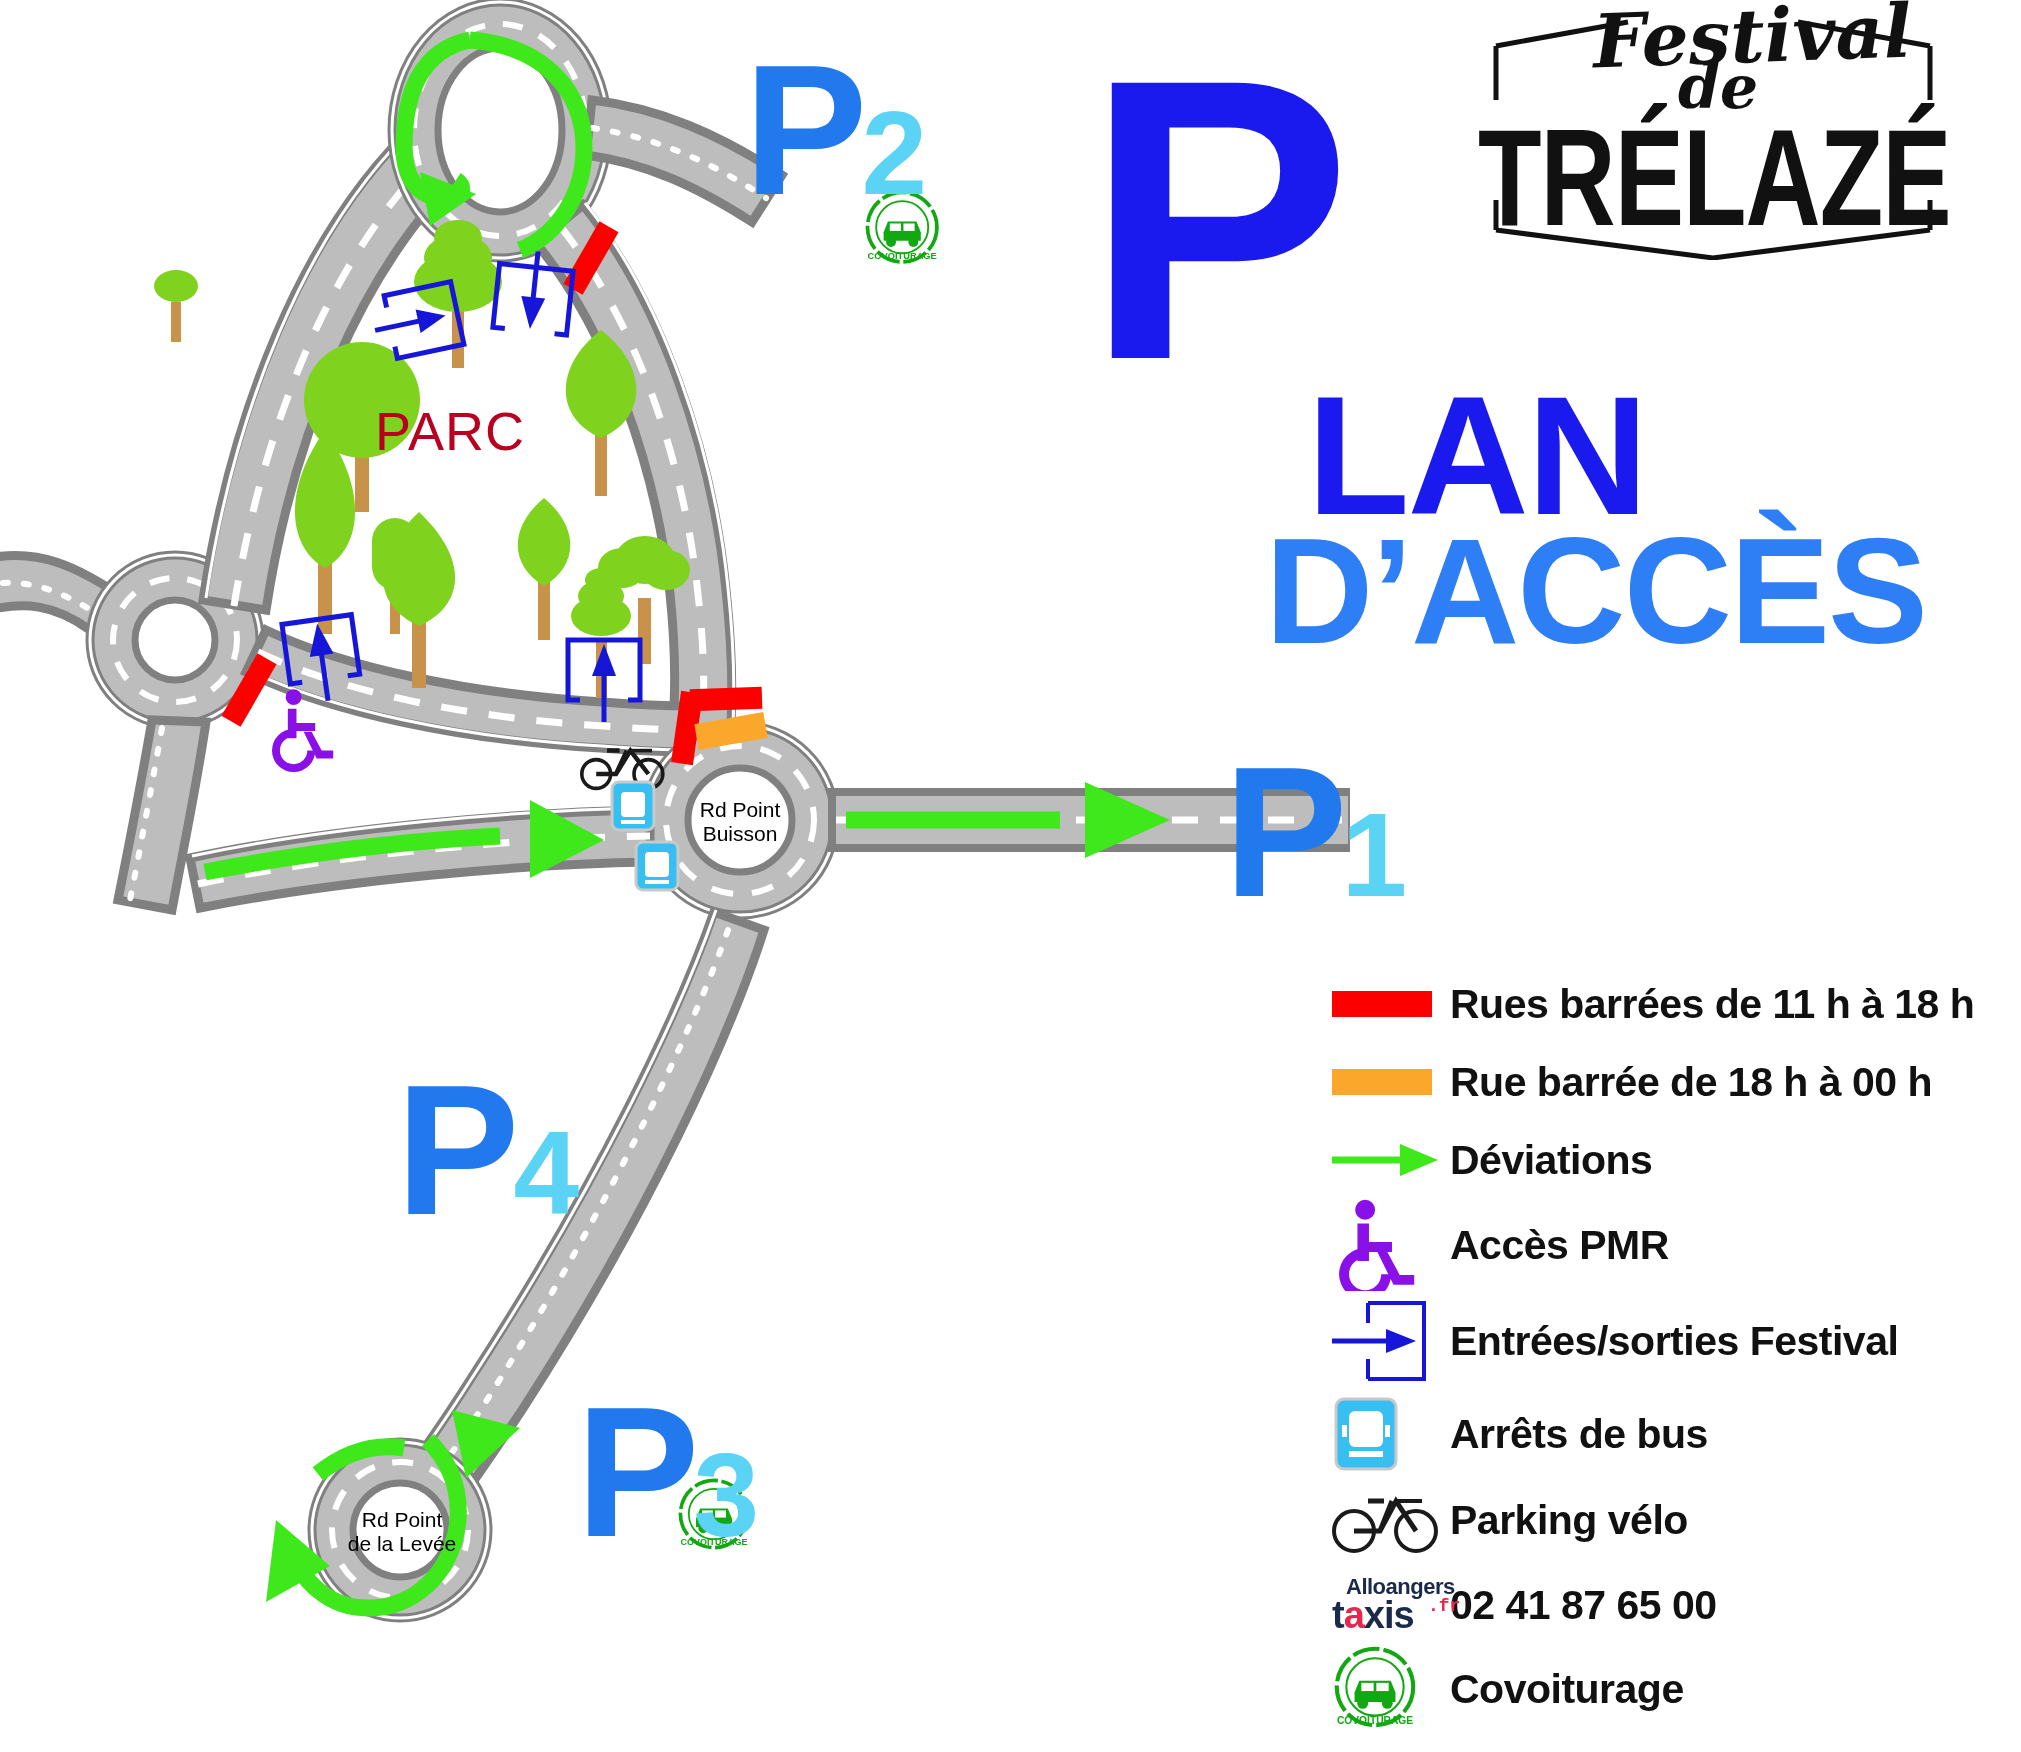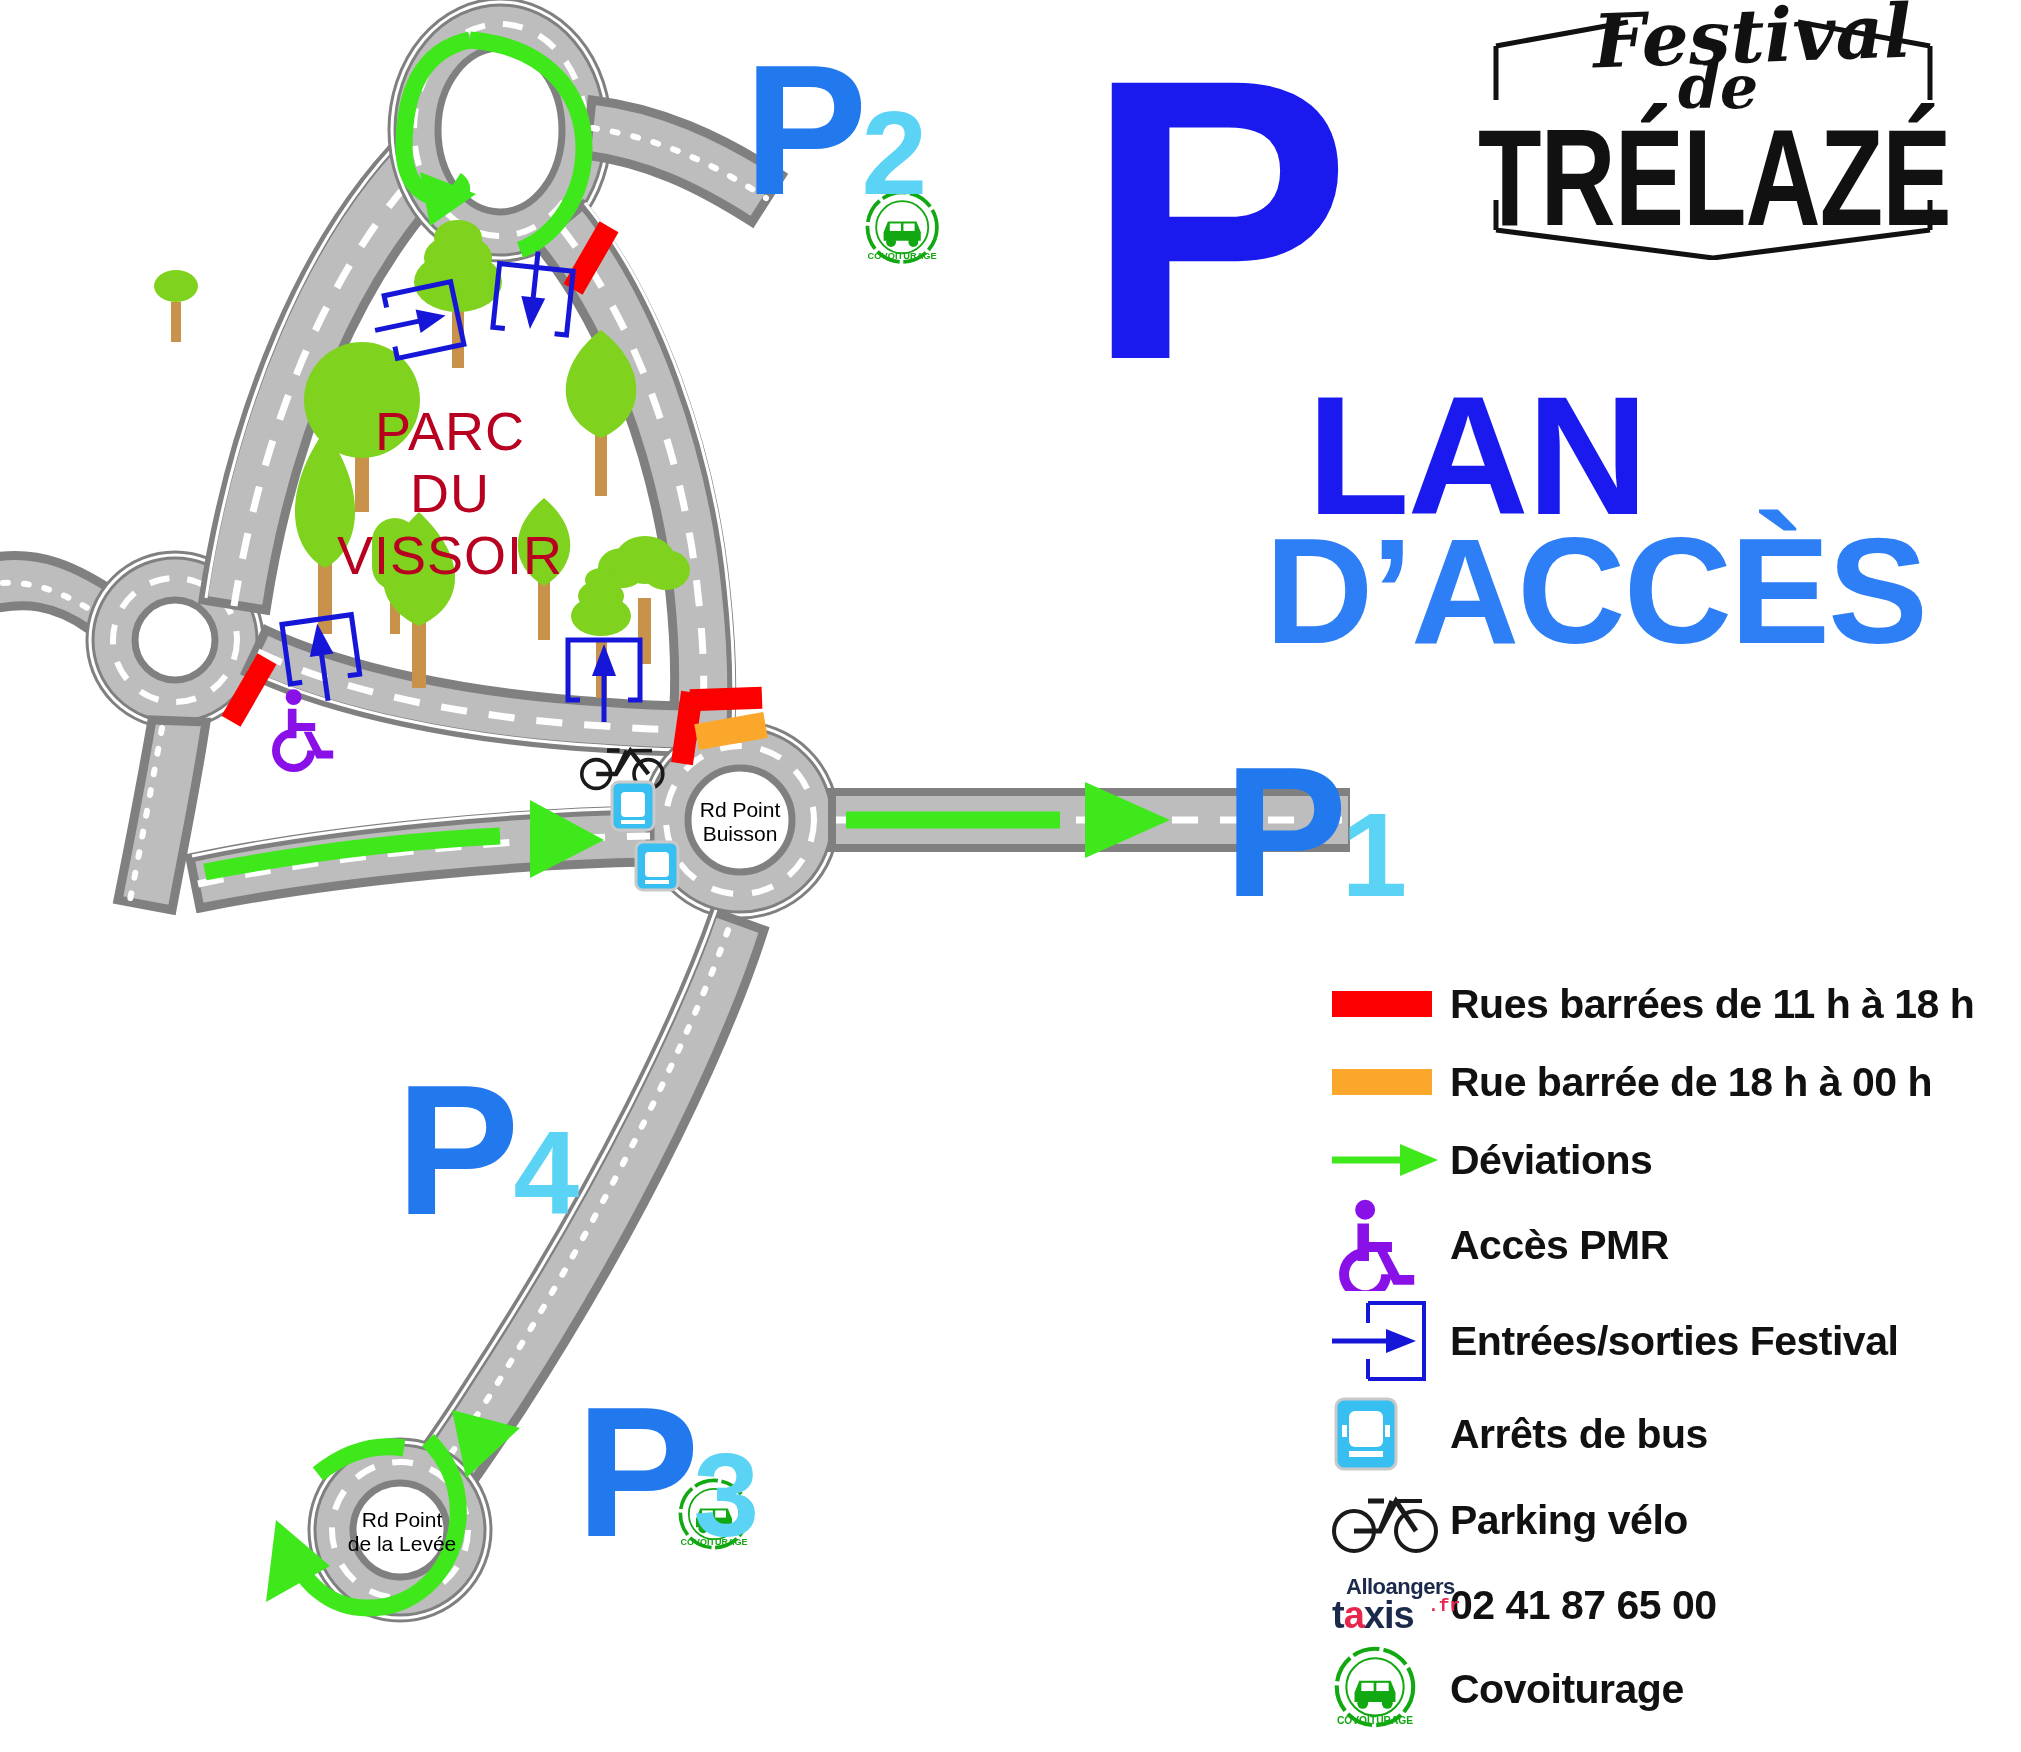--- a/index.html
+++ b/index.html
@@ -303,21 +303,20 @@
         <rect x="62" y="54" width="18" height="12" fill="#fff"></rect>
         <circle cx="42" cy="84" r="8"></circle>
           <circle cx="78" cy="84" r="8"></circle>
       </g>
       <text x="60" y="112" font-size="15" font-weight="bold" fill="#11a811" text-anchor="middle" font-family="Liberation Sans, sans-serif">COVOITURAGE</text>
     </g>
   </svg>
 
   <div class="abs parc-label">
     <div>PARC</div>
-    <div>DU VISSOIR</div>
   </div>
 
   <div class="rdpt" style="left:678px;top:798px;width:124px;">
     <div>Rd Point</div>
     <div>Buisson</div>
   </div>
 
   <div class="rdpt" style="left:336px;top:1508px;width:132px;">
     <div>Rd Point</div>
     <div>de la Levée</div>

